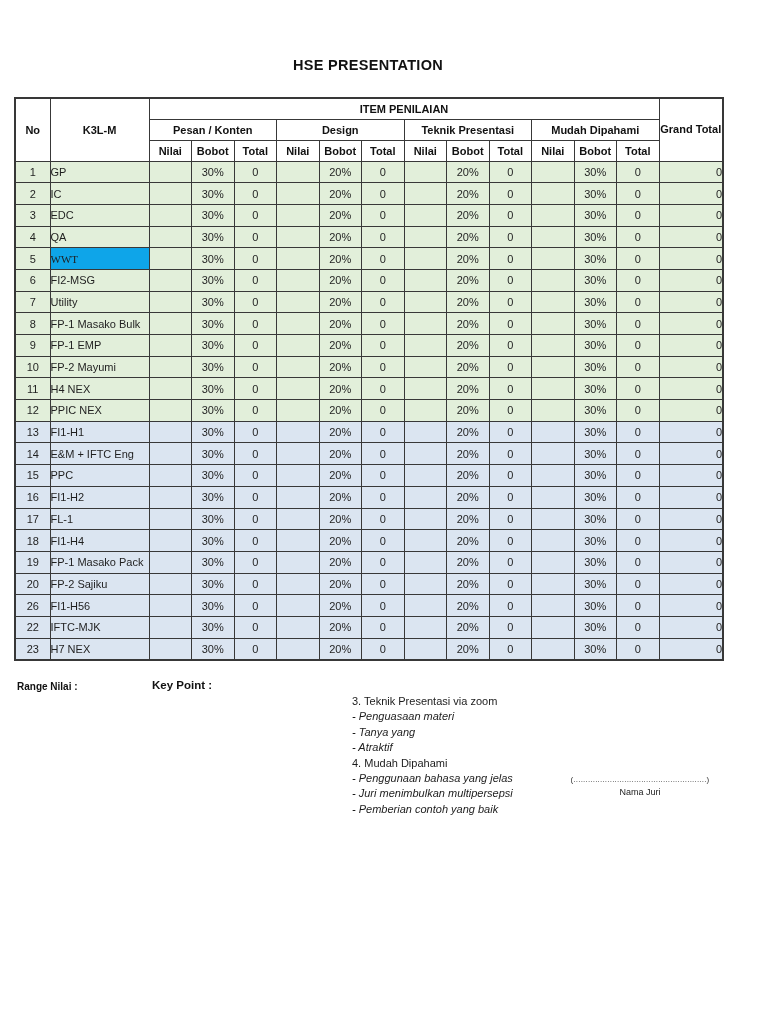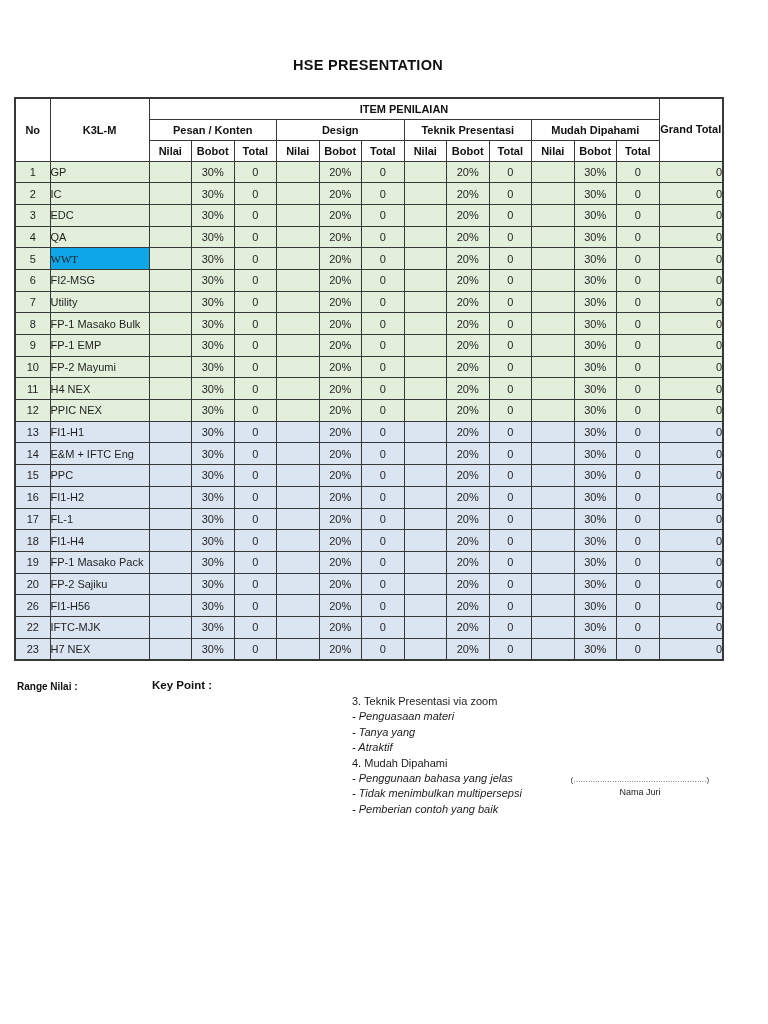--- a/index.html
+++ b/index.html
@@ -500,21 +500,21 @@
     <div class="kp-title">Key Point :</div>
   </div>
 
   <div class="kp-col kp-col2" id="kp-col2-items">
       <div class="kp-line">3. Teknik Presentasi via zoom</div>
       <div class="kp-line it">- Penguasaan materi</div>
       <div class="kp-line it">- Tanya yang</div>
       <div class="kp-line it">- Atraktif</div>
       <div class="kp-line">4. Mudah Dipahami</div>
       <div class="kp-line it">- Penggunaan bahasa yang jelas</div>
-      <div class="kp-line it">- Tidak menimbulkan multipersepsi</div>
+      <div class="kp-line it">- Juri menimbulkan multipersepsi</div>
       <div class="kp-line it">- Pemberian contoh yang baik</div>
     </div>
 
   <div class="signature">
     <div class="sig-line">(.......................................................)</div>
     <div class="sig-name">Nama Juri</div>
   </div>
 
 </div>
 

